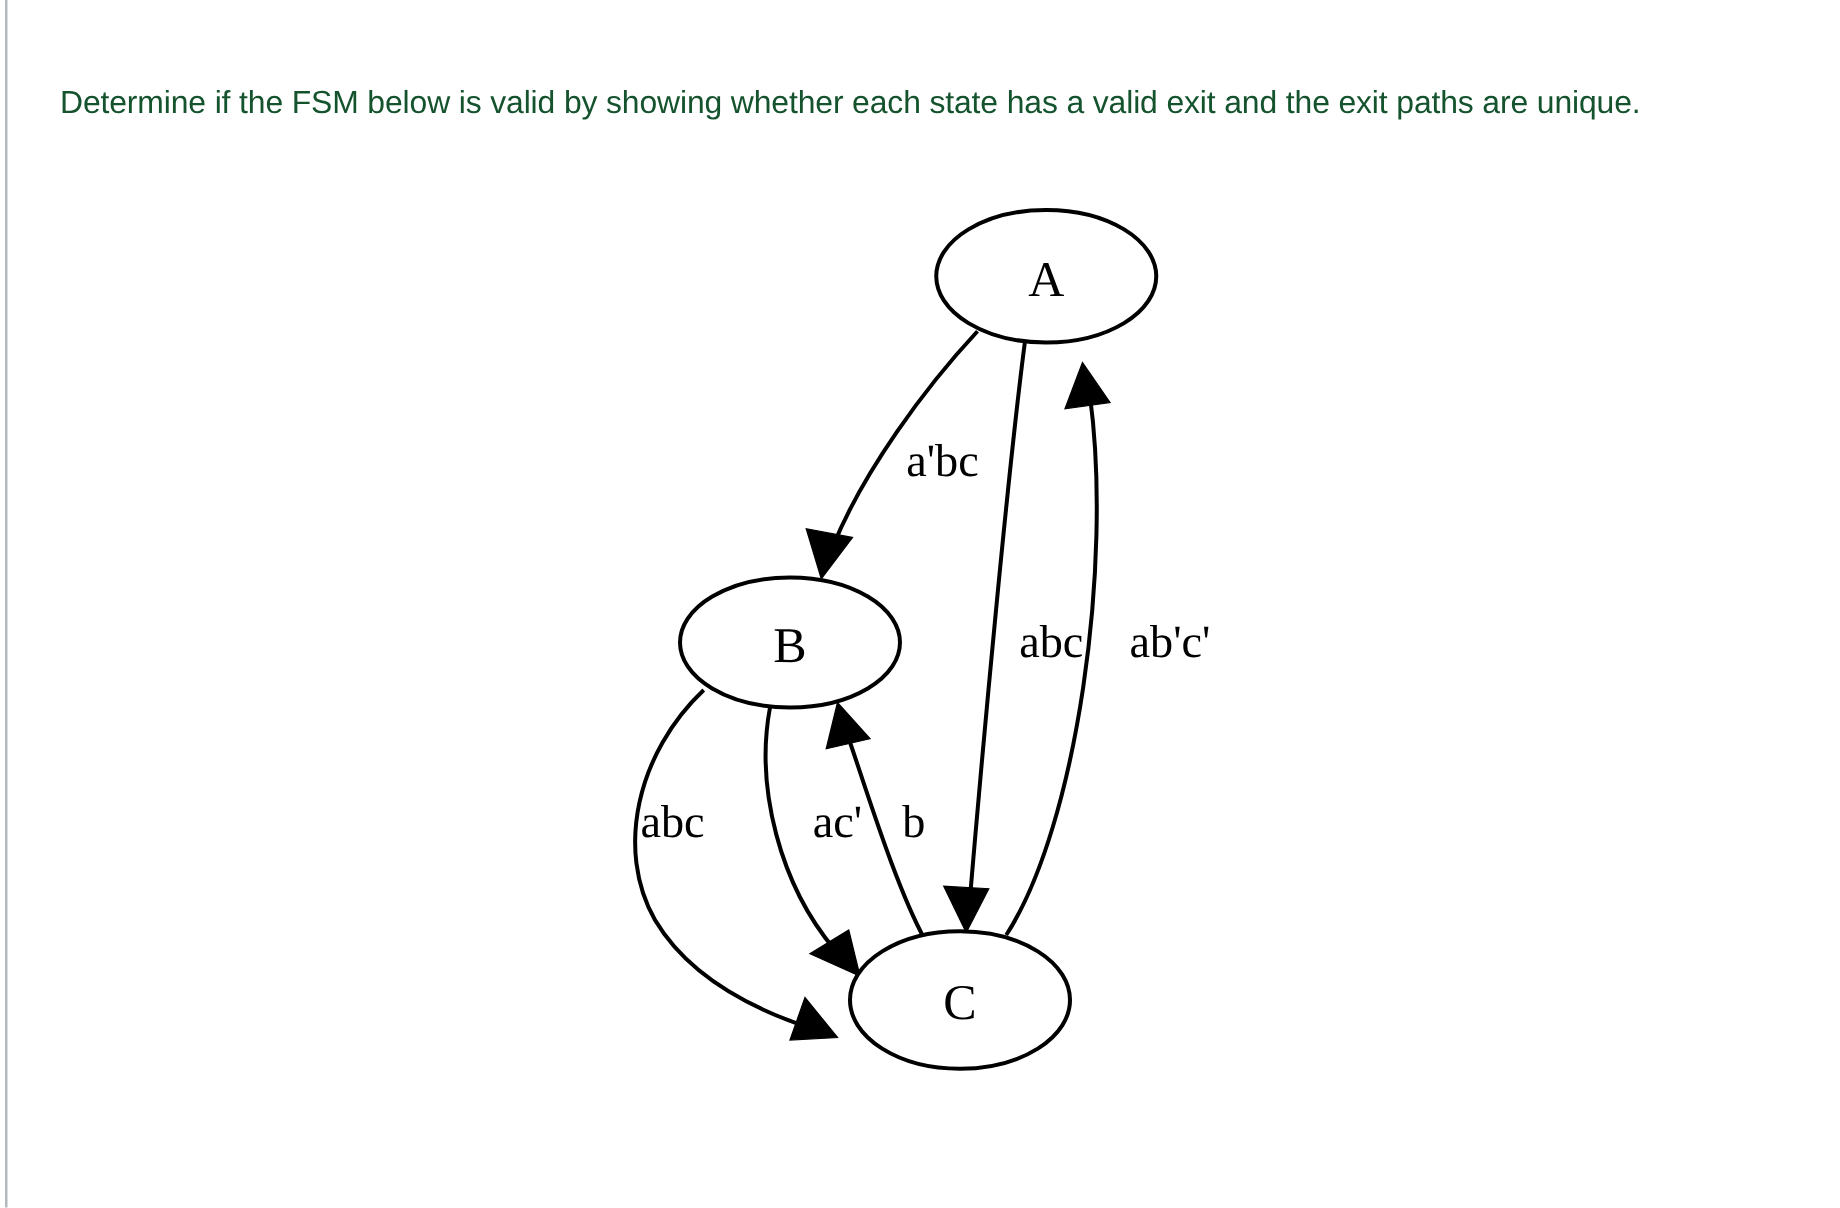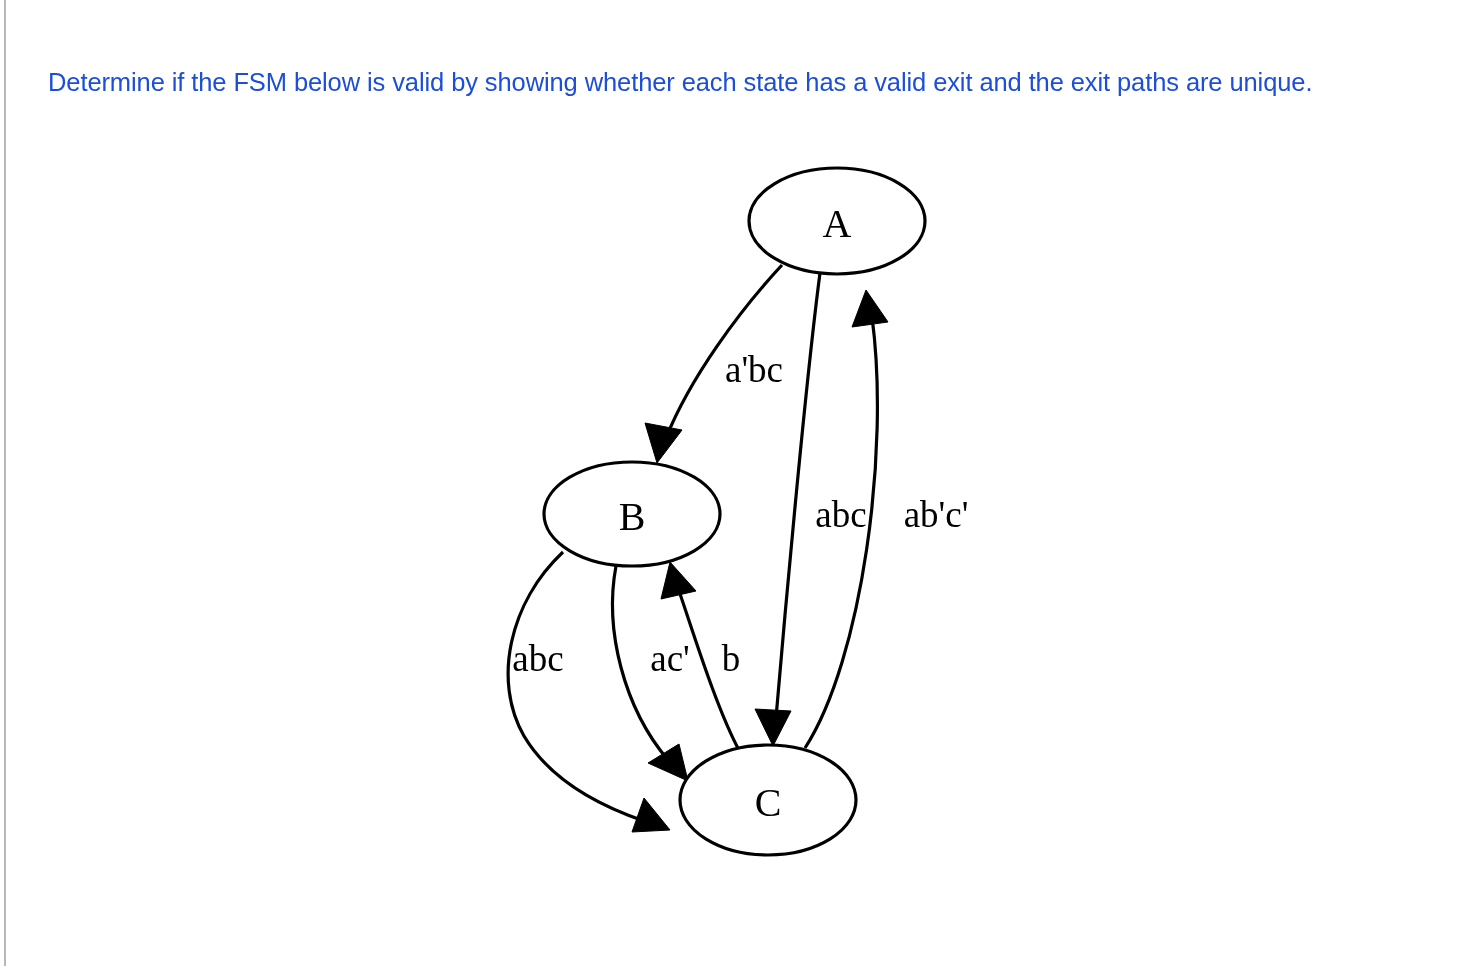--- a/index.html
+++ b/index.html
@@ -25,21 +25,21 @@
     top: 0;
     width: 2px;
     height: 966px;
     background: #b3b8ba;
   }
   #question {
     position: absolute;
     left: 48px;
     top: 34px;
     width: 1330px;
-    color: #1d4ed8;
+    color: #14532d;
     font-family: "Liberation Sans", sans-serif;
     font-size: 25.5px;
     line-height: 45px;
     font-weight: 400;
     letter-spacing: -0.1px;
   }
   #fsm-figure {
     position: absolute;
     left: 0;
     top: 120px;

